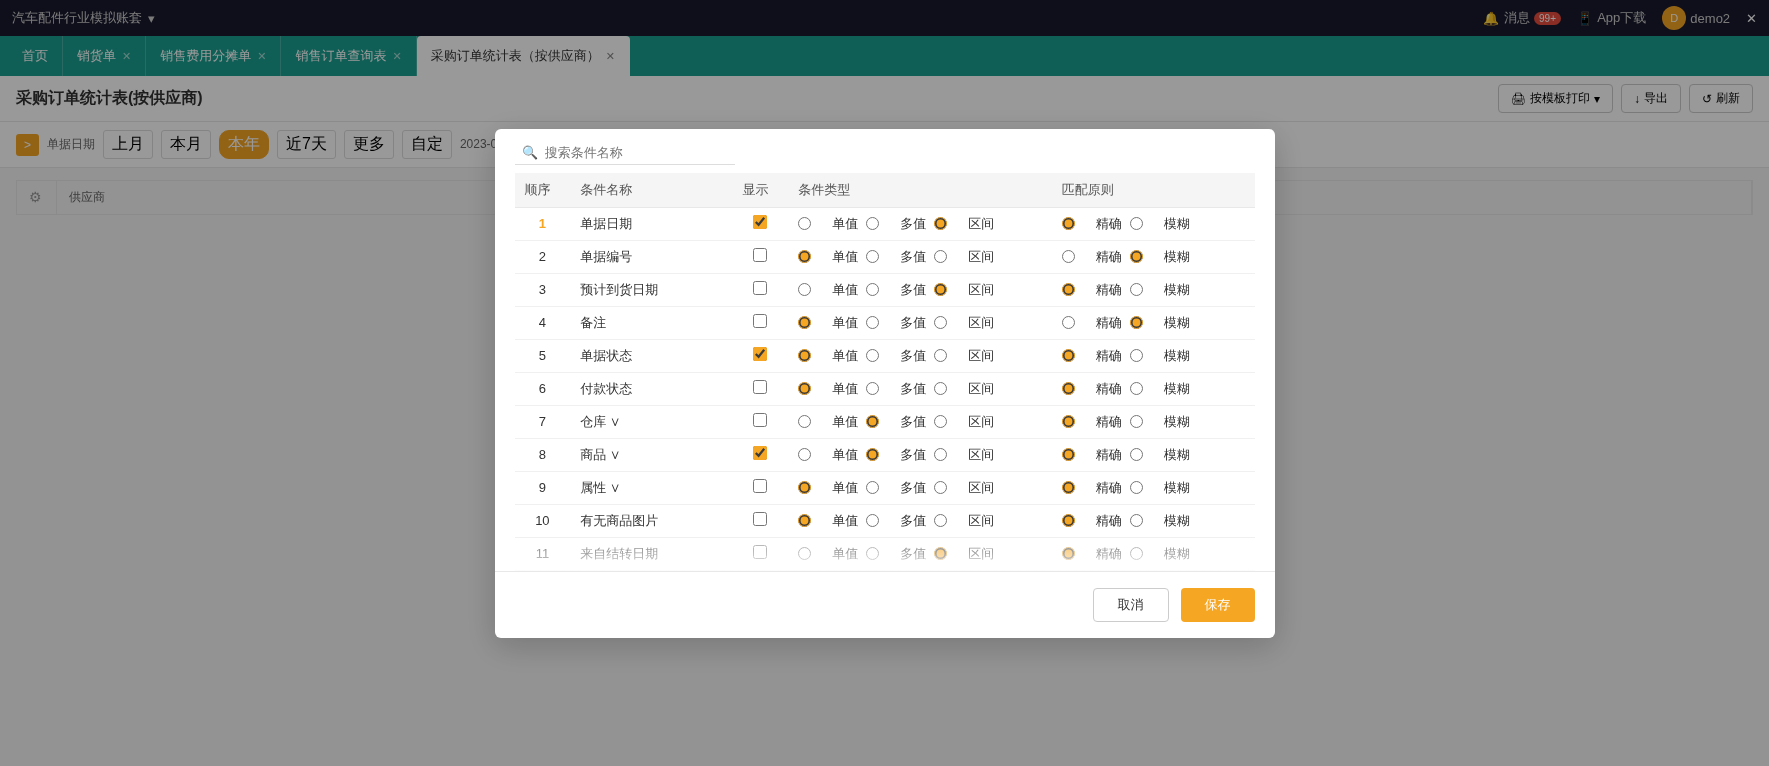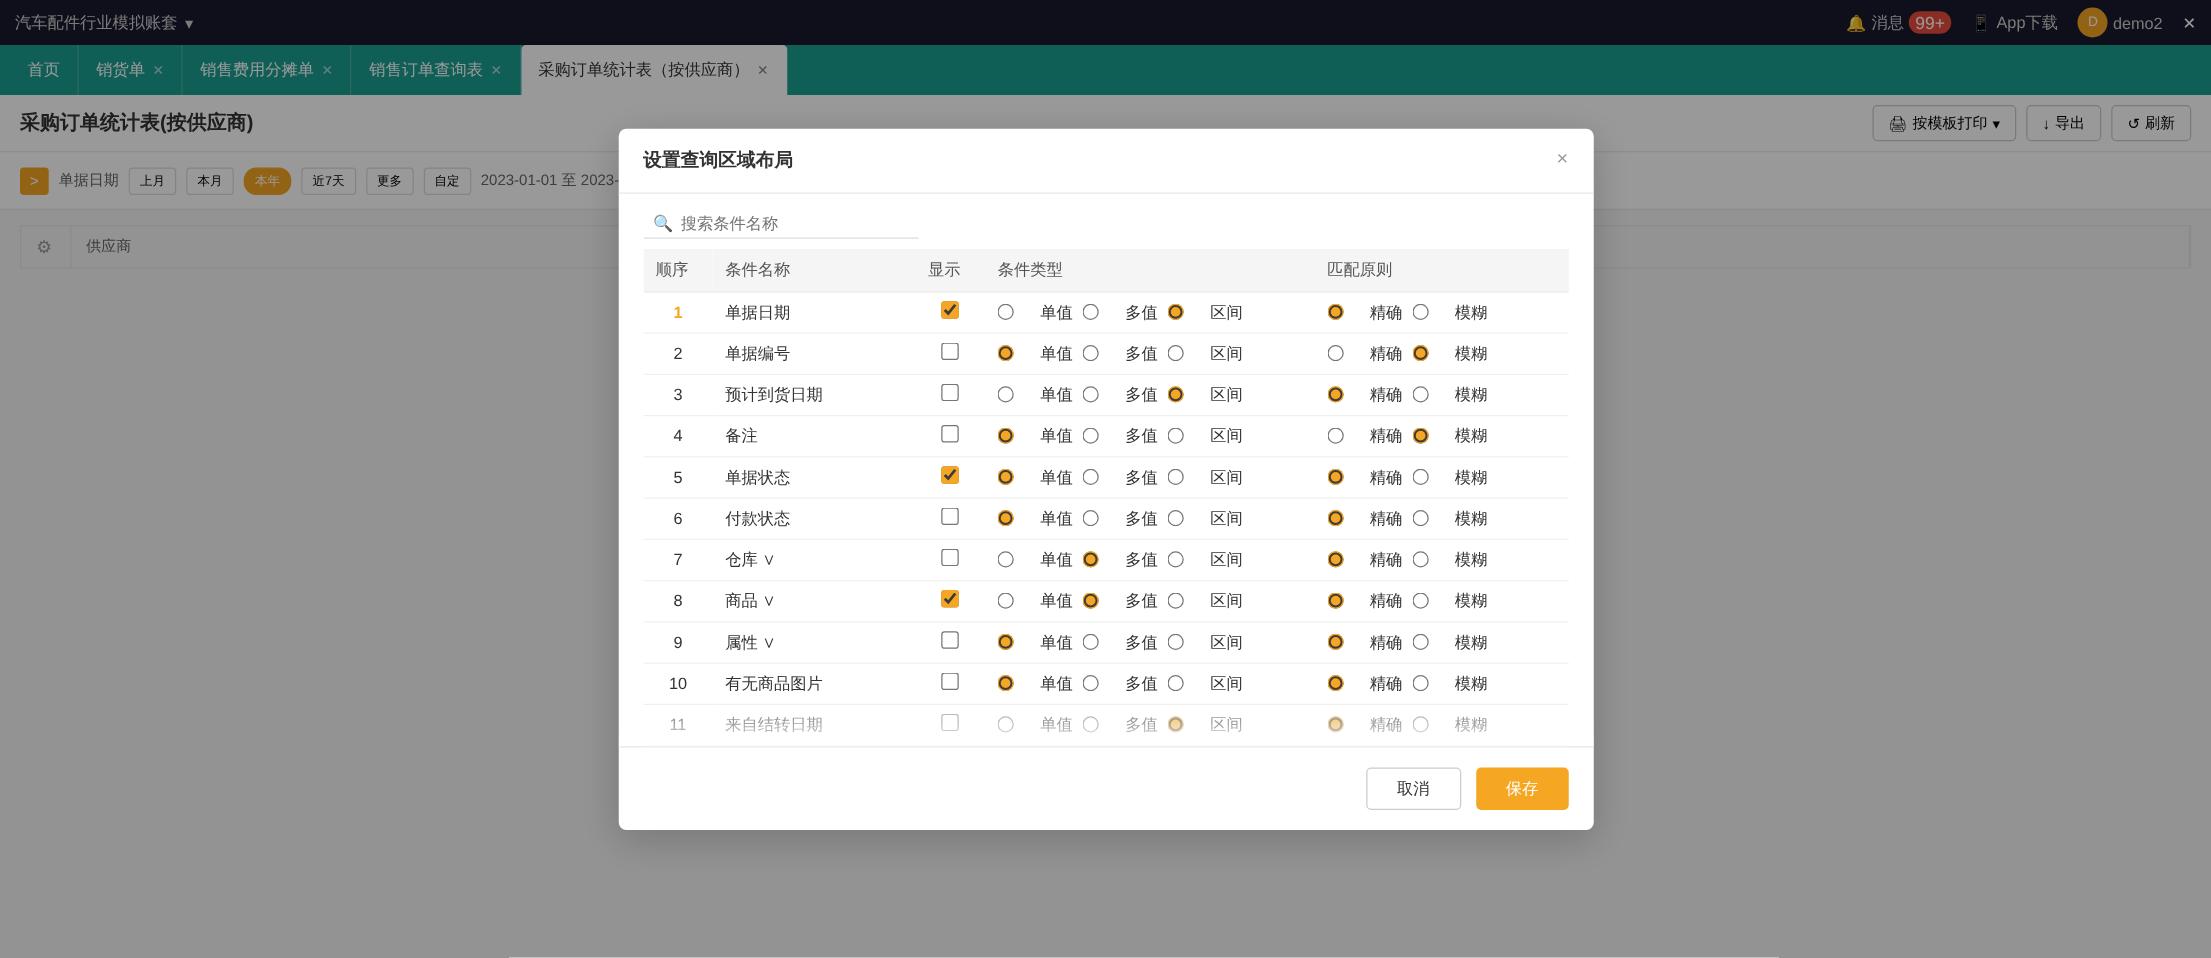--- a/index.html
+++ b/index.html
@@ -10,21 +10,21 @@
       background: #1a1a2e;
       height: 36px;
       display: flex;
       align-items: center;
       padding: 0 12px;
       justify-content: space-between;
       color: #ccc;
     }
     .top-bar-left { font-size: 13px; color: #ccc; display: flex; align-items: center; gap: 6px; }
     .top-bar-right { display: flex; align-items: center; gap: 16px; font-size: 13px; color: #ccc; }
-    .badge { background: #e74c3c; color: #fff; border-radius: 10px; padding: 1px 5px; font-size: 14px; }
+    .badge { background: #e74c3c; color: #fff; border-radius: 10px; padding: 1px 5px; font-size: 10px; }
 
     
     .tab-bar {
       background: #1a9e8f;
       height: 40px;
       display: flex;
       align-items: flex-start;
       padding: 0 0 0 8px;
     }
     .tab-item {
@@ -66,21 +66,21 @@
       background: #fff;
       padding: 8px 16px;
       display: flex;
       align-items: center;
       gap: 8px;
       border-bottom: 1px solid #e8e8e8;
       flex-wrap: wrap;
     }
     .filter-toggle { background: #f5a623; color: #fff; border: none; padding: 4px 8px; border-radius: 3px; cursor: pointer; font-size: 12px; }
     .filter-label { font-size: 12px; color: #666; }
-    .date-btn { padding: 3px 8px; border: 1px solid #ddd; border-radius: 3px; background: #fff; cursor: pointer; font-size: 10px; }
+    .date-btn { padding: 3px 8px; border: 1px solid #ddd; border-radius: 3px; background: #fff; cursor: pointer; font-size: 16px; }
     .date-btn.active-date { background: #f5a623; color: #fff; border-color: #f5a623; border-radius: 10px; }
     .date-range { font-size: 12px; color: #666; }
     .filter-dots { color: #999; cursor: pointer; }
     .query-btn { background: #f5a623; color: #fff; border: none; padding: 5px 16px; border-radius: 4px; cursor: pointer; font-size: 13px; }
     .set-btn { border: 1px solid #f5a623; background: #fff; color: #f5a623; padding: 5px 12px; border-radius: 4px; cursor: pointer; font-size: 12px; }
 
     
     .table-area { padding: 12px 16px; }
     .table-header-row { display: flex; background: #f5f5f5; border: 1px solid #e8e8e8; }
     .th { padding: 8px 12px; font-size: 12px; color: #666; border-right: 1px solid #e8e8e8; }
@@ -271,24 +271,20 @@
       <div class="th" style="flex:1;">供应商</div>
       <div class="th" style="flex:1;">供应商</div>
     </div>
   </div>
 
 </div>
 
 <div class="overlay">
   <div class="modal">
 
-    <div class="modal-header">
-      <span class="modal-title">设置查询区域布局</span>
-      <span class="modal-close">×</span>
-    </div>
 
 
     <div class="modal-search-bar">
       <div class="search-input-wrap">
         <span class="search-icon">🔍</span>
         <input type="text" style="border: none; outline: none; font-size: 13px; color: rgb(170, 170, 170); width: 100%;" placeholder="搜索条件名称">
       </div>
     </div>
 
     <div class="modal-table-wrap partial-fade">

